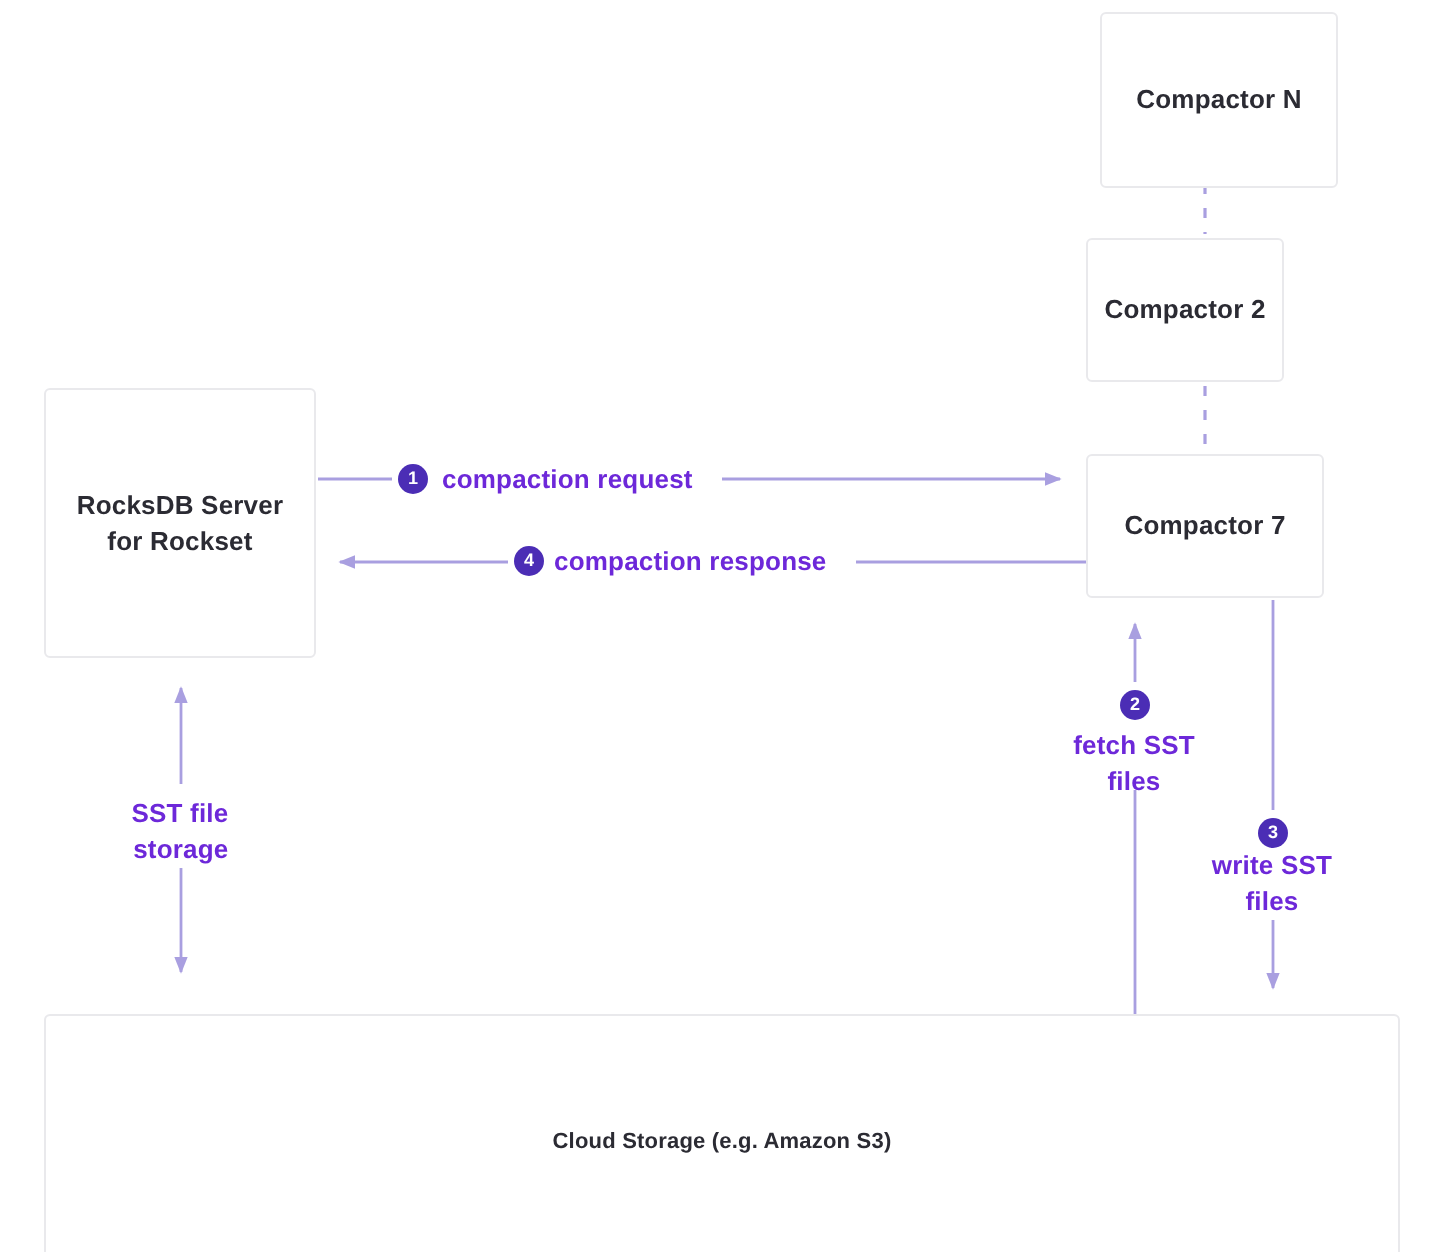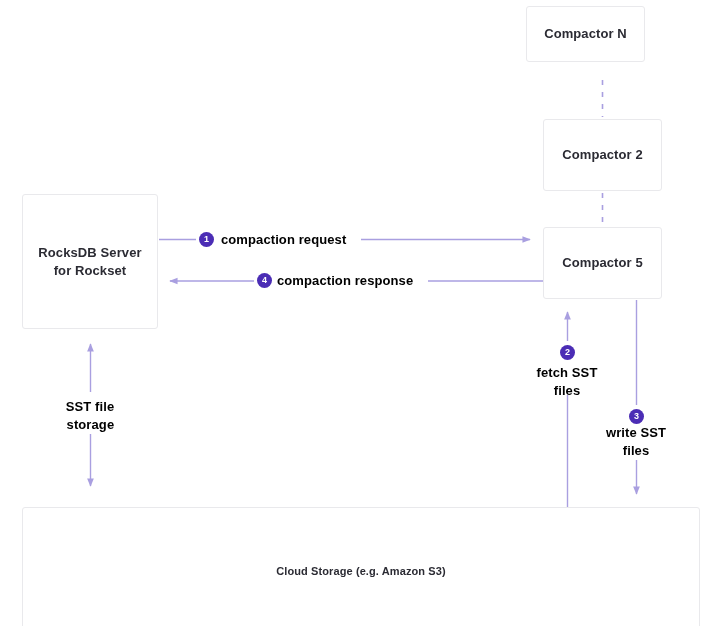--- a/index.html
+++ b/index.html
@@ -35,31 +35,31 @@
     justify-content: center;
     text-align: center;
     color: #2b2b33;
     font-size: 13px;
     font-weight: 600;
     line-height: 1.38;
     letter-spacing: 0.1px;
   }
   .node-box .node-label { white-space: pre-line; }
 
-  #node-compactor-n { left: 526px; top: 6px;   width: 119px; height: 56px; }
-  #node-compactor-2 { left: 543px; top: 119px; width: 119px; height: 72px; }
+  #node-compactor-n { left: 550px; top: 6px;   width: 119px; height: 88px; }
+  #node-compactor-2 { left: 543px; top: 119px; width: 99px; height: 72px; }
   #node-compactor-1 { left: 543px; top: 227px; width: 119px; height: 72px; }
   #node-rocksdb     { left: 22px;  top: 194px; width: 136px; height: 135px; align-items: center; }
   #node-cloud       { left: 22px;  top: 507px; width: 678px; height: 130px;
                       font-size: 11px; }
 
   
   .flow-label {
     position: absolute;
-    color: #000000;
+    color: #6d28d9;
     font-size: 13px;
     font-weight: 600;
     letter-spacing: 0.1px;
     line-height: 1.35;
     white-space: pre-line;
     display: flex;
     align-items: center;
   }
 
   #label-1 { left: 221px; top: 231px; }
@@ -140,21 +140,21 @@
 
   <div class="node-box" id="node-compactor-n">
     <span class="node-label">Compactor N</span>
   </div>
 
   <div class="node-box" id="node-compactor-2">
     <span class="node-label">Compactor 2</span>
   </div>
 
   <div class="node-box" id="node-compactor-1">
-    <span class="node-label">Compactor 5</span>
+    <span class="node-label">Compactor 7</span>
   </div>
 
   <div class="node-box" id="node-rocksdb">
     <span class="node-label">RocksDB Server
 for Rockset</span>
   </div>
 
   <div class="node-box" id="node-cloud">
     <span class="node-label">Cloud Storage (e.g. Amazon S3)</span>
   </div>

